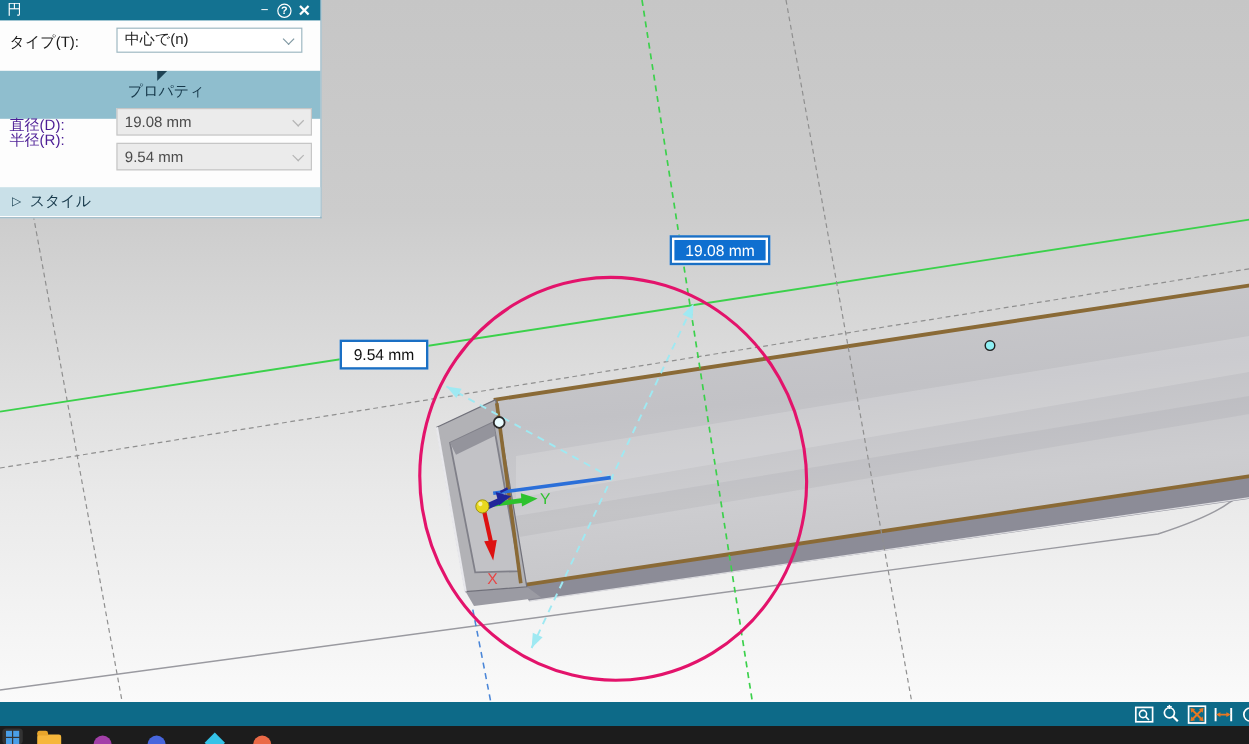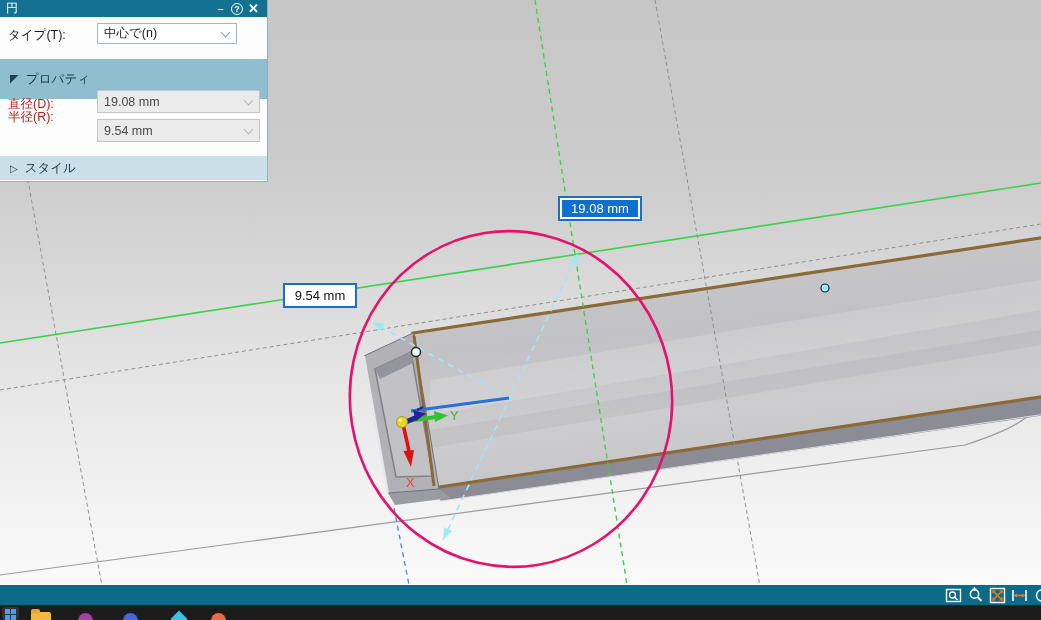--- a/index.html
+++ b/index.html
@@ -24,32 +24,32 @@
     border-right:1px solid #8fb0bf; border-bottom:1px solid #8fb0bf; font-size:12.5px; color:#222; }
   .titlebar { position:absolute; left:0; top:0; width:100%; height:17px; background:#137291;
     color:#fff; display:flex; align-items:center; padding:0 6px; font-size:12px; }
   .titlebar .spacer { flex:1; }
   .tb-btn { width:15px; height:15px; display:flex; align-items:center; justify-content:center;
     color:#fff; font-size:11px; margin-left:3px; cursor:default; }
   .tb-help { width:12px; height:12px; border:1.2px solid #fff; border-radius:50%; font-size:9px; font-weight:bold; }
   .tb-close { font-weight:bold; font-size:13px; }
   .row-label { position:absolute; left:8px; font-size:12.5px; }
   .lbl-type { top:27px; color:#1a1a1a; }
-  .lbl-dis { color:#b91c1c; }
-  .combo { position:absolute; left:97px; width:140px; height:21px; background:#fff;
+  .lbl-dis { color:#4c1d95; }
+  .combo { position:absolute; left:97px; width:155px; height:21px; background:#fff;
     border:1px solid #9fb8c2; display:flex; align-items:center; padding-left:6px; font-size:12.5px; }
   .combo-type { top:23px; }
   .field { position:absolute; left:97px; width:163px; height:23px; background:#ebebeb;
     border:1px solid #c6c6c6; display:flex; align-items:center; padding-left:6px; font-size:12.5px; color:#4a4a4a; }
   .chev { position:absolute; right:7px; top:50%; width:7px; height:7px; border-right:1.5px solid #7f98a2;
     border-bottom:1.5px solid #7f98a2; transform:translateY(-70%) rotate(45deg); }
   .chev-dis { border-color:#b5b5b5; }
   .sec-bar { position:absolute; left:0; width:100%; display:flex; align-items:center; padding-left:10px;
     color:#16384a; font-size:12.5px; }
-  .sec-props { top:59px; height:40px; background:#8fbece; }
+  .sec-props { top:59px; height:40px; background:#8fbece;flex-direction:column; }
   .sec-style { top:156px; height:24px; background:#c9e0e8; }
   .tri-open { width:9px; height:9px; background:#1d4354; clip-path:polygon(0 0,100% 0,0 100%); margin-right:7px; }
   .tri-closed { color:#1d4354; font-size:10px; margin-right:7px; }
 
   
   .statusbar { position:absolute; left:0; top:585px; width:1041px; height:20px; background:#0d6a88;
     display:flex; align-items:center; justify-content:flex-end; }
   .sb-icon { width:17px; height:17px; margin-right:5px; }
   .sb-icon.cut { width:8px; margin-right:0; overflow:hidden; }
 

